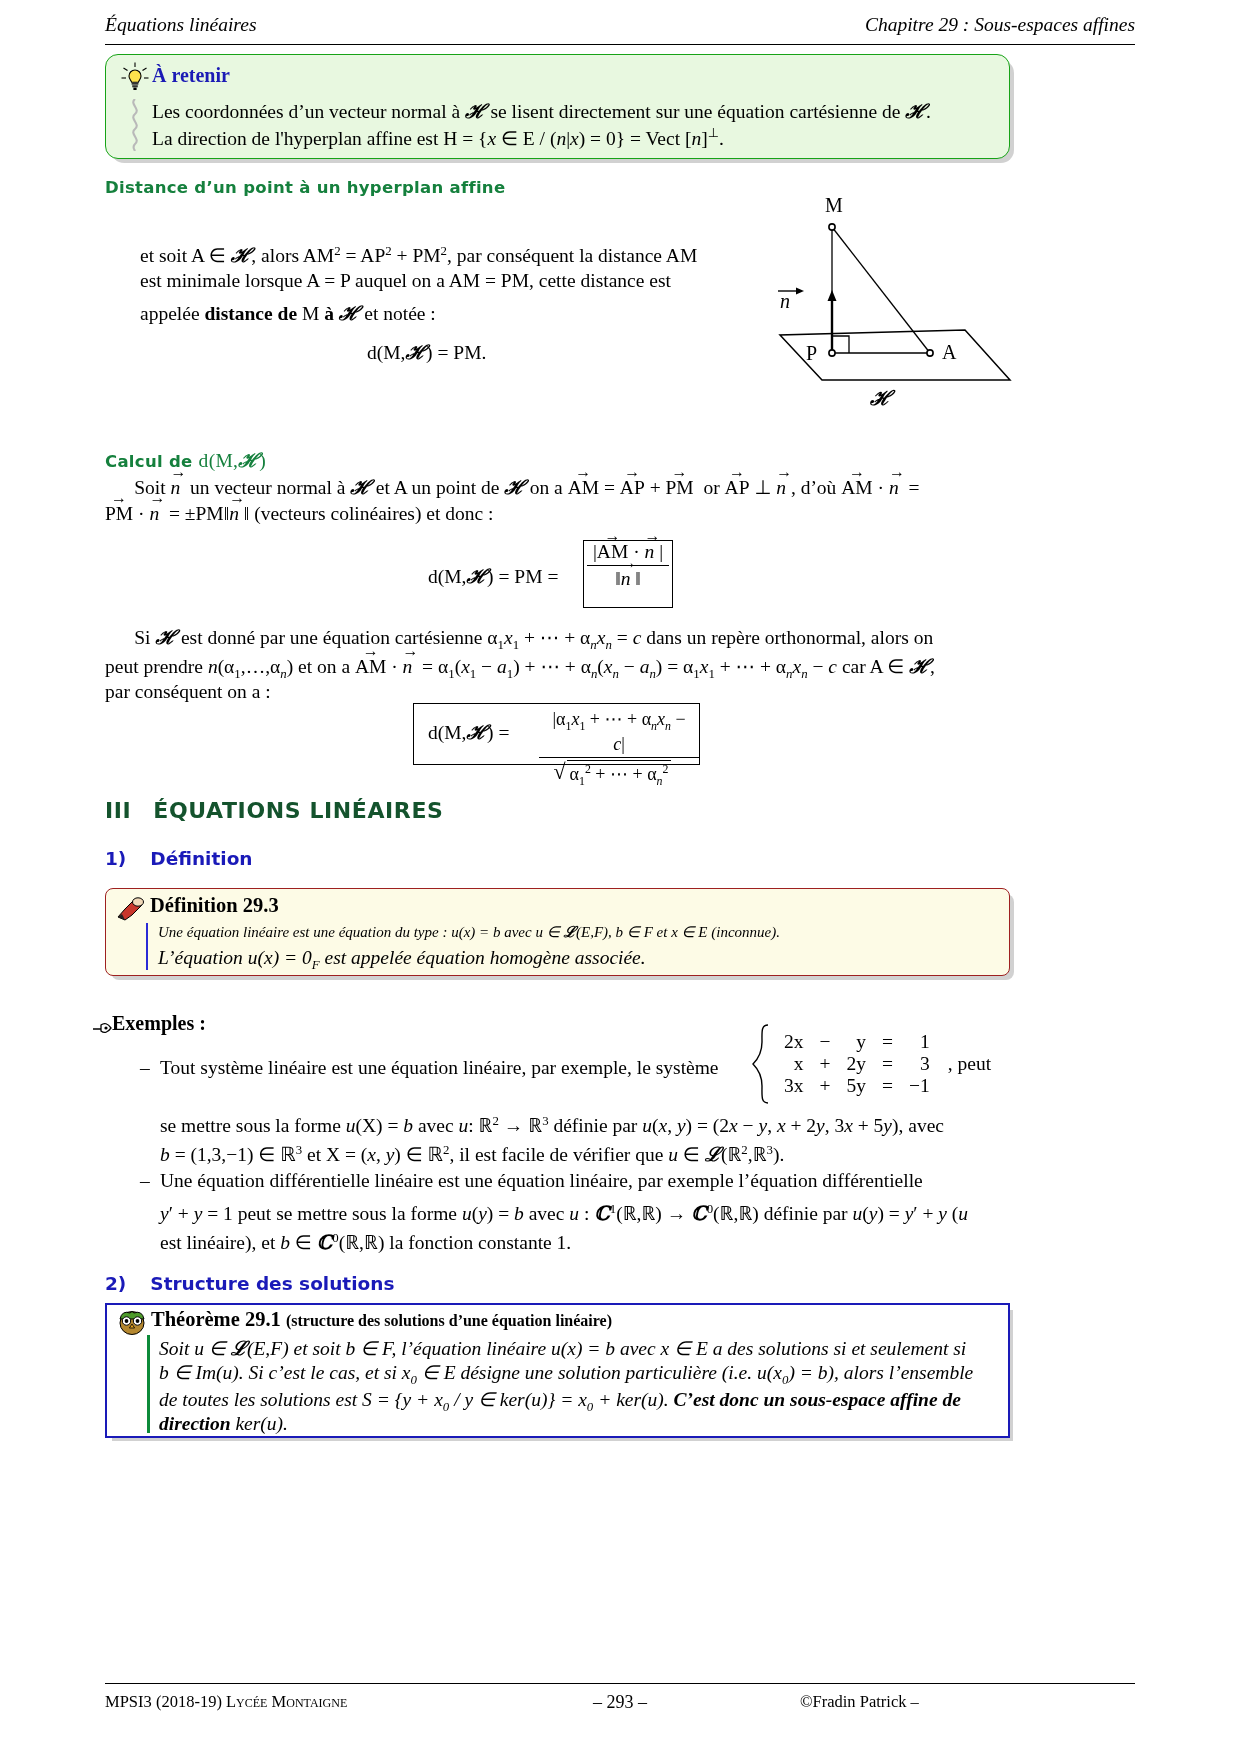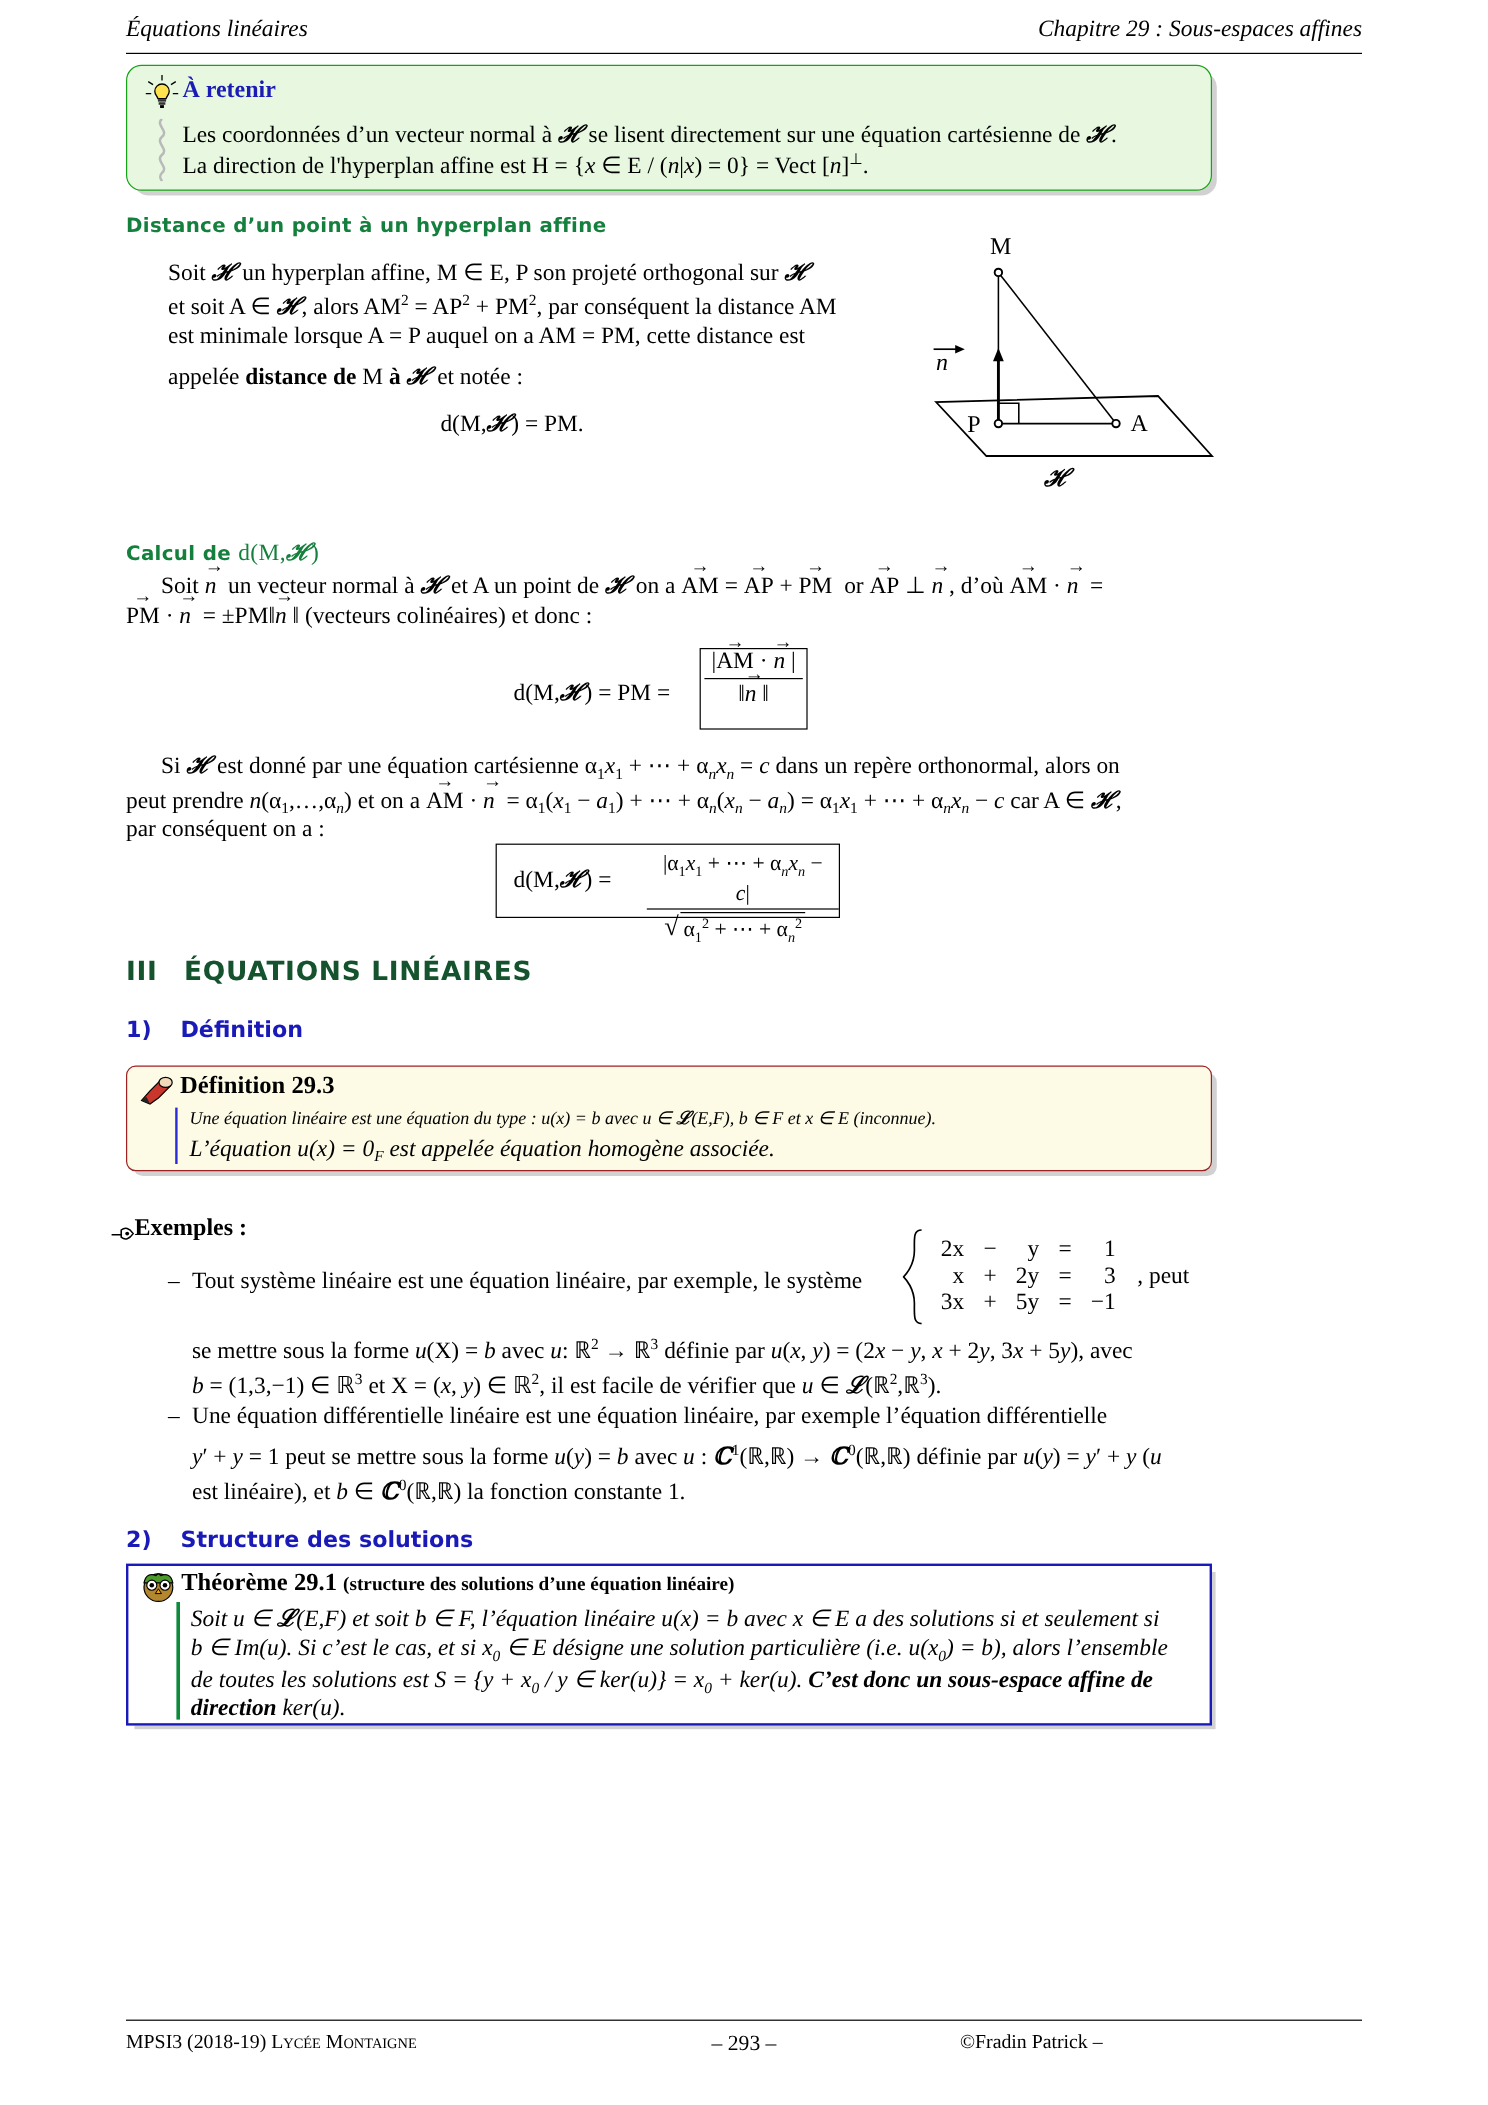--- a/index.html
+++ b/index.html
@@ -152,23 +152,20 @@
     <div class="retenir-l1">
       Les coordonnées d’un vecteur normal à <span class="scr">ℋ</span> se lisent directement sur une équation cartésienne de <span class="scr">ℋ</span>.
     </div>
     <div class="retenir-l2">
       La direction de l'hyperplan affine est H = {<span class="it">x</span> ∈ E / (<span class="it">n</span>|<span class="it">x</span>) = 0} = Vect [<span class="it">n</span>]<sup>⊥</sup>.
     </div>
   </div>
 
   <div class="sub-head" style="left:105px; top:178px;">Distance d’un point à un hyperplan affine</div>
 
-  <div class="para" style="left:140px; top:212px;">
-    Soit <span class="scr">ℋ</span> un hyperplan affine, M ∈ E, P son projeté orthogonal sur <span class="scr">ℋ</span>
-  </div>
   <div class="para" style="left:140px; top:241px;">
     et soit A ∈ <span class="scr">ℋ</span>, alors AM<sup>2</sup> = AP<sup>2</sup> + PM<sup>2</sup>, par conséquent la distance AM
   </div>
   <div class="para" style="left:140px; top:270px;">
     est minimale lorsque A = P auquel on a AM = PM, cette distance est
   </div>
   <div class="para" style="left:140px; top:299px;">
     appelée <b>distance de</b> M <b>à</b> <span class="scr">ℋ</span> et notée :
   </div>
   <div class="para" style="left:367px; top:338px;">

